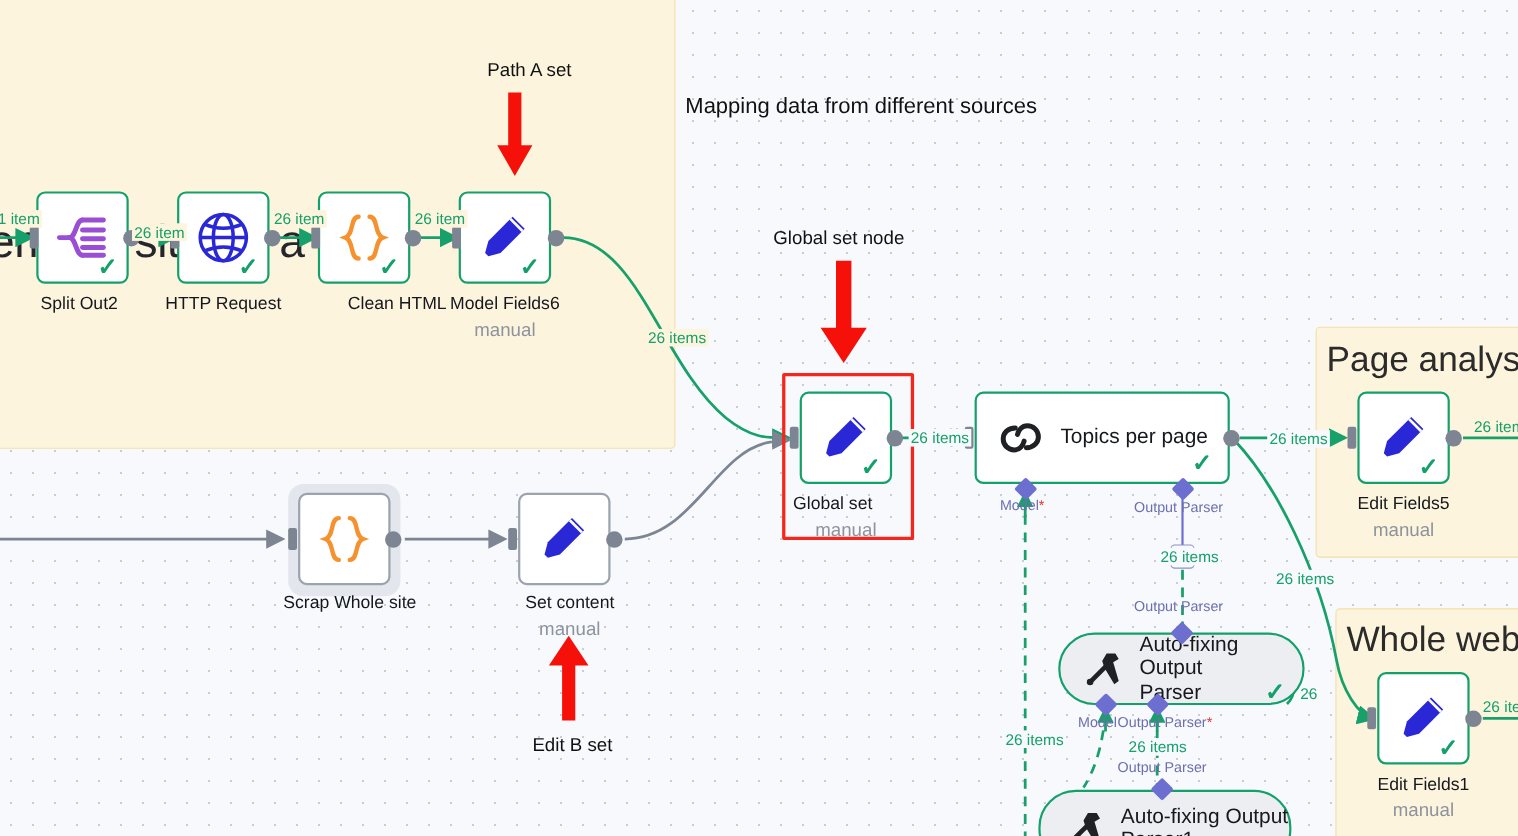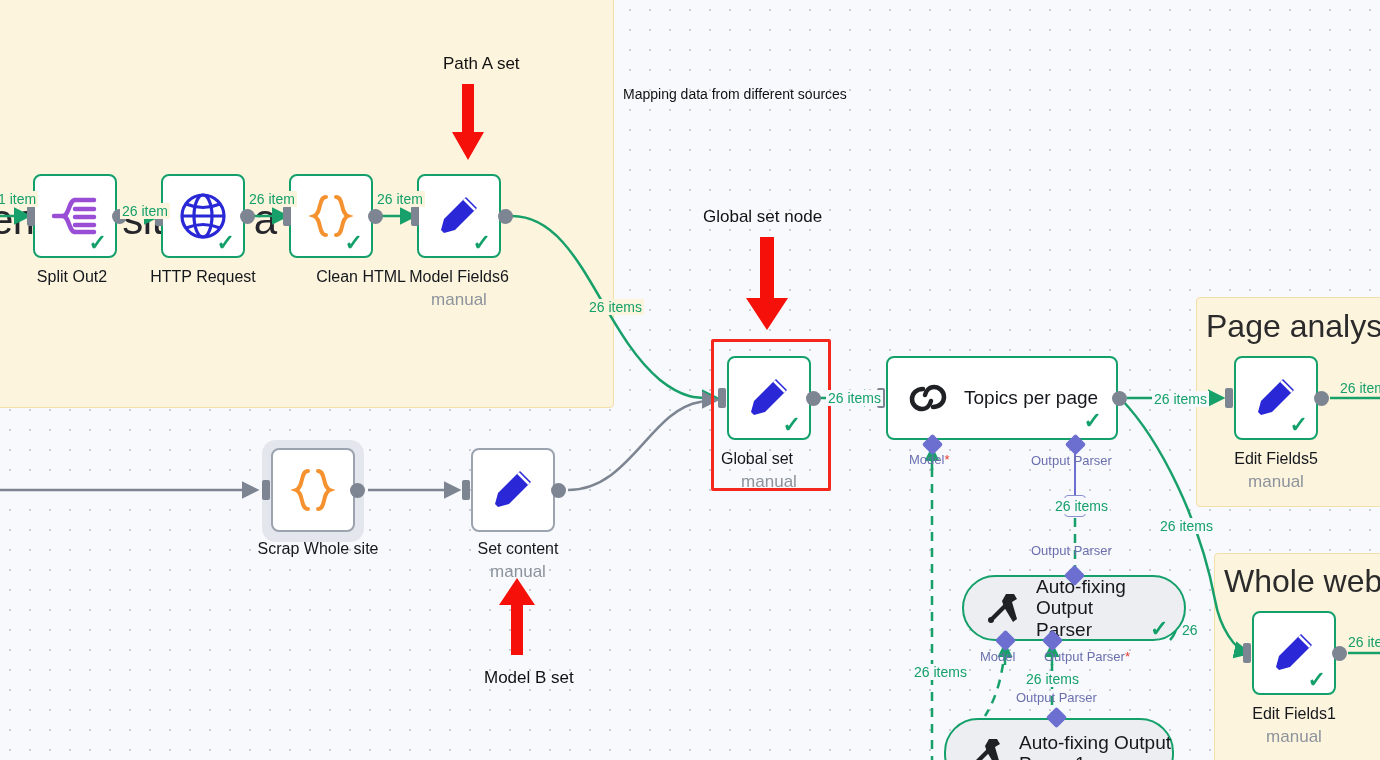--- a/index.html
+++ b/index.html
@@ -394,21 +394,21 @@
       </svg>
     </span>
     <span class="node-title">Auto-fixing Output
 Parser</span>
   </div>
   <div class="diamond" style="left:1067px; top:568px;"></div>
   <div class="ai-port-label" style="left:1031px; top:543px;">Output Parser</div>
   <div class="diamond" style="left:998px; top:633px;"></div>
   <div class="ai-port-label" style="left:980px; top:649px;">Model</div>
   <div class="diamond" style="left:1045px; top:633px;"></div>
-  <div class="ai-port-label" style="left:1016px; top:649px;margin-left:28px;">
+  <div class="ai-port-label" style="left:1016px; top:649px;">
     <span>Output Parser</span><span class="req-star">*</span>
   </div>
   <div class="items-label nobg" style="left:1180px; top:622px;">26</div>
   <span class="check" style="left:1150px; top:618px; position:absolute;">✓</span>
 
   <div class="node sub" style="left:944px; top:718px; width:230px; height:70px;">
     <span class="icon-wrap">
       <svg width="38" height="38" viewBox="0 0 38 38">
         <g fill="#1f2124">
           <path d="M 5 30 L 20 15 L 23 18 L 8 33 Z"></path>
@@ -464,22 +464,22 @@
   <div class="items-label" style="left:1152px; top:391px;">26 items</div>
   <div class="items-label" style="left:1158px; top:518px;">26 items</div>
   <div class="items-label onsticky" style="left:1338px; top:380px;">26 items</div>
   <div class="items-label onsticky" style="left:1346px; top:634px;">26 items</div>
   <div class="items-label" style="left:912px; top:664px;">26 items</div>
   <div class="items-label" style="left:1024px; top:671px;">26 items</div>
   <div class="items-label" style="left:1053px; top:498px;">26 items</div>
 
   <div class="annot" style="left:443px; top:54px;">Path A set</div>
   <div class="annot" style="left:703px; top:207px;">Global set node</div>
-  <div class="annot" style="left:623px; top:86px; font-size:14px;">Mapping data from different sources</div>
-  <div class="annot" style="left:484px; top:668px;">Model B set</div>
+  <div class="annot" style="left:623px; top:86px; font-size:20px;">Mapping data from different sources</div>
+  <div class="annot" style="left:484px; top:668px;">Edit B set</div>
 
   <svg class="layer">
 
     <g>
       <polygon points="462,84 474,84 474,132 484,132 468,160 452,132 462,132" fill="#f5110a"></polygon>
     </g>
 
     <g>
       <polygon points="760,237 774,237 774,298 788,298 767,330 746,298 760,298" fill="#f5110a"></polygon>
     </g>

